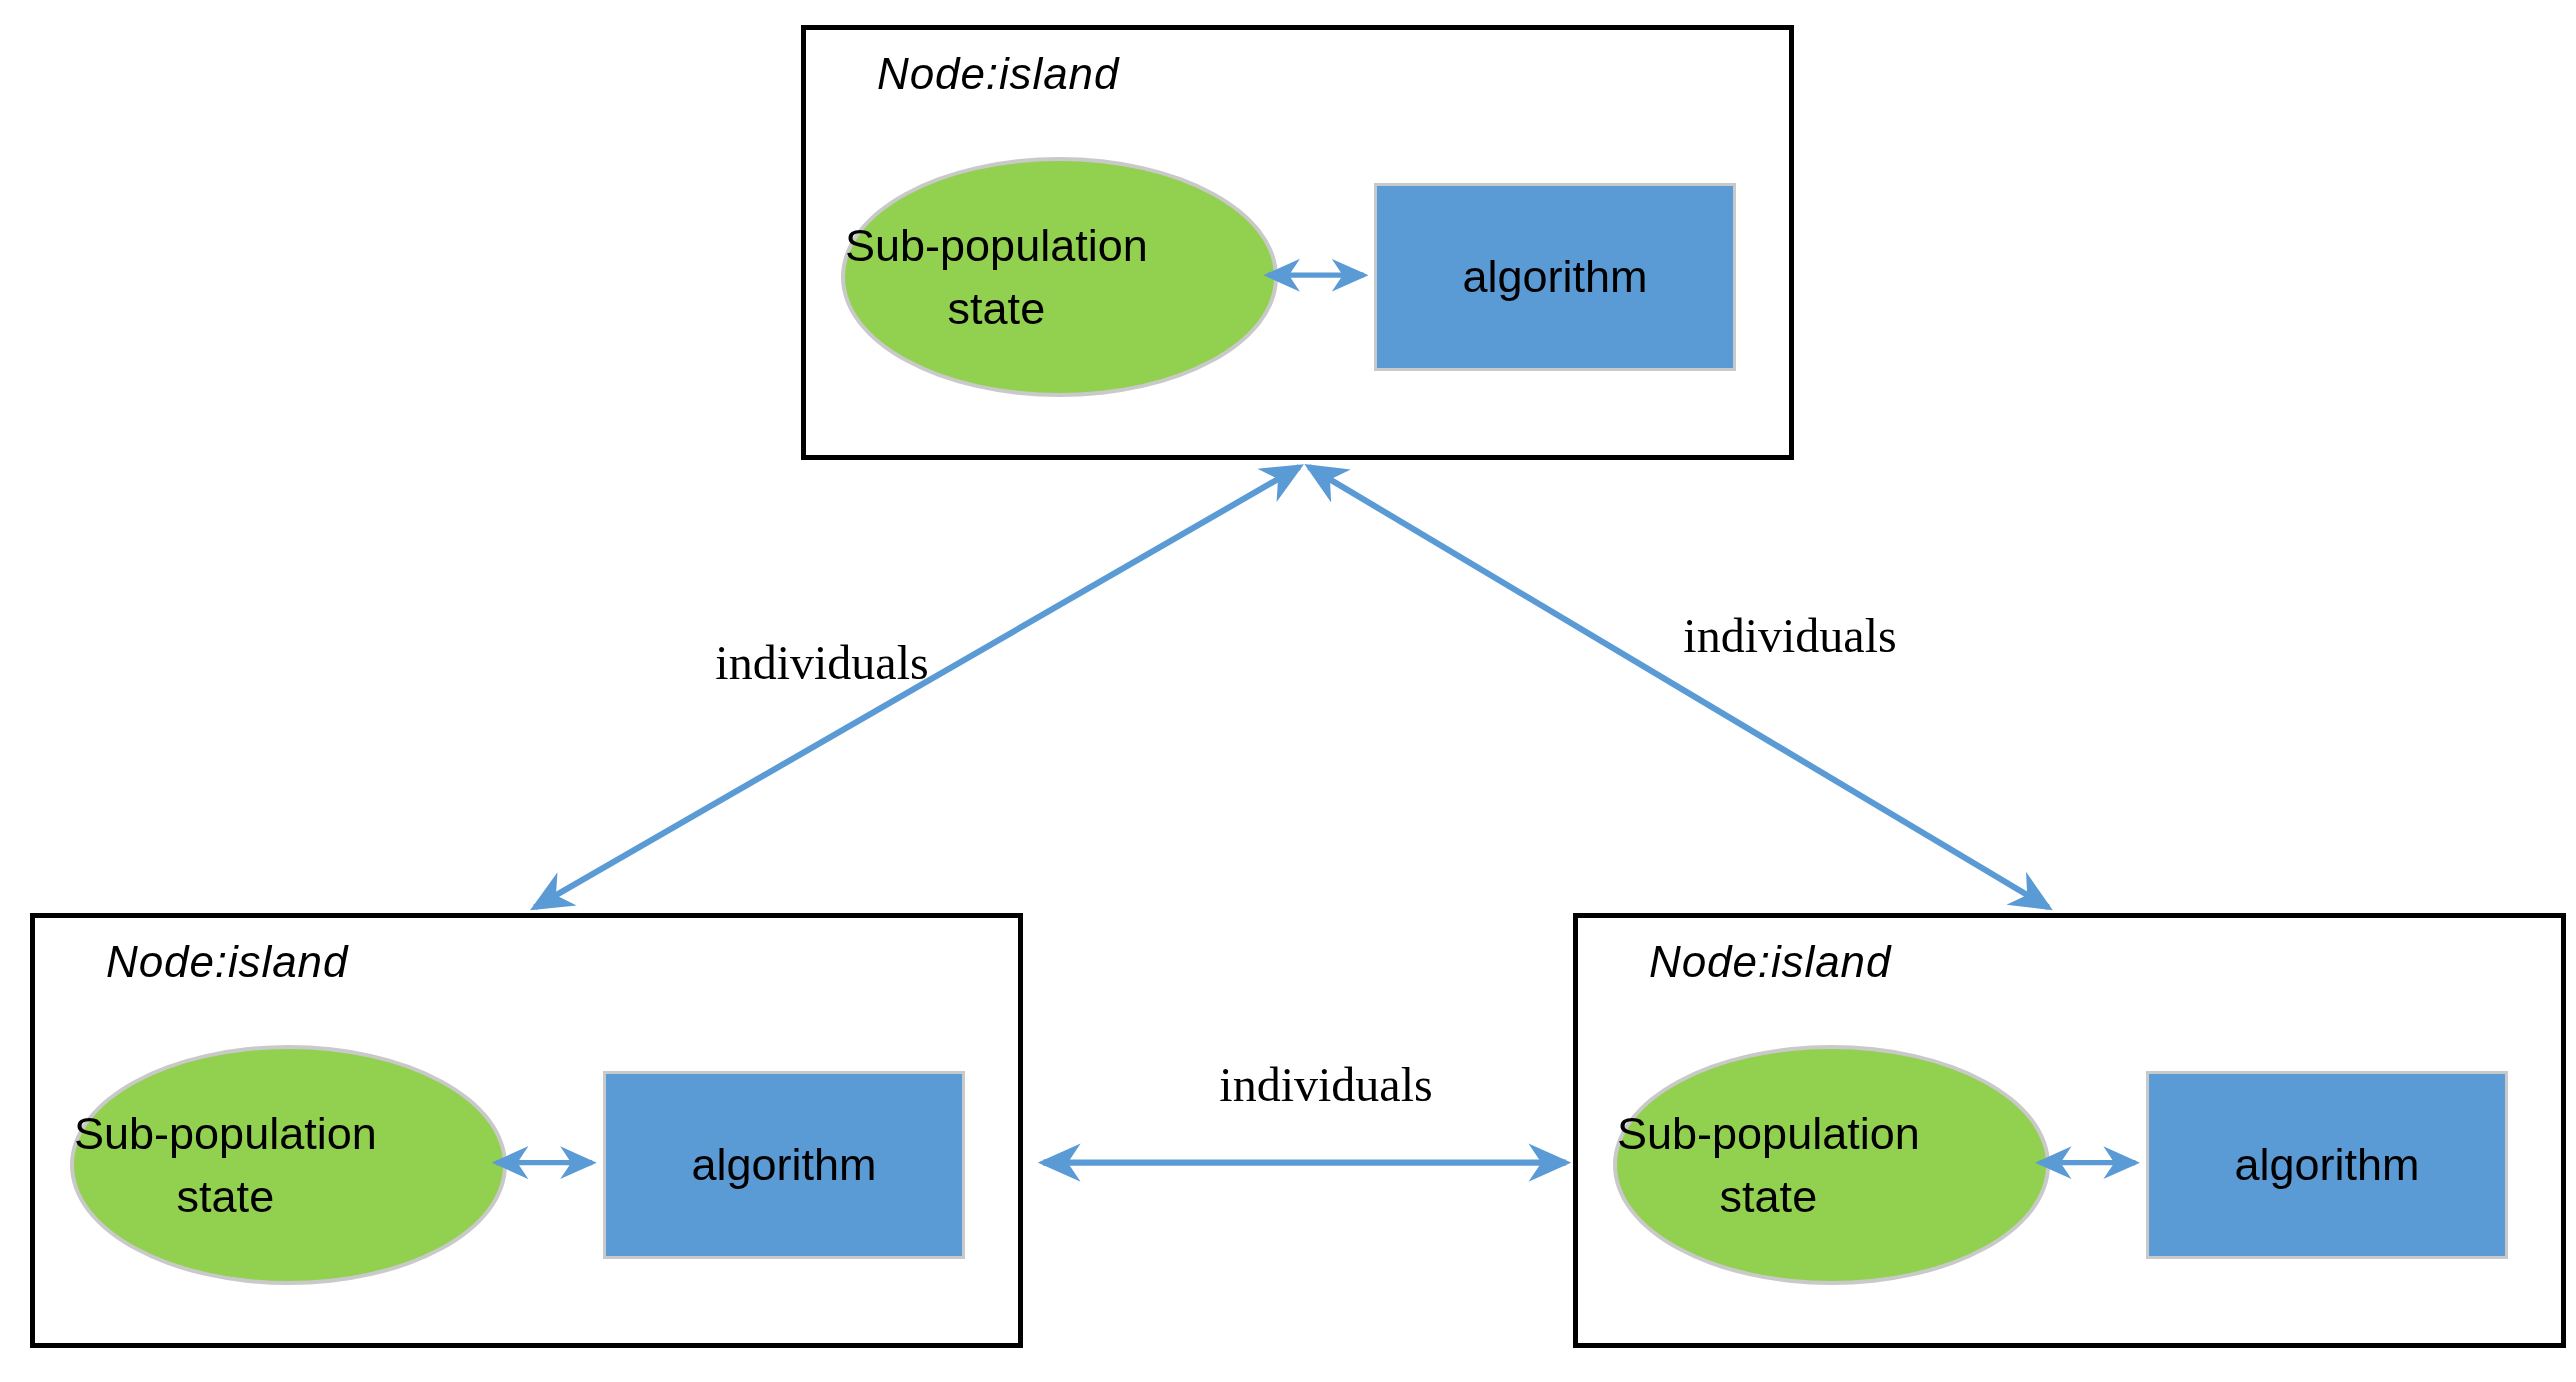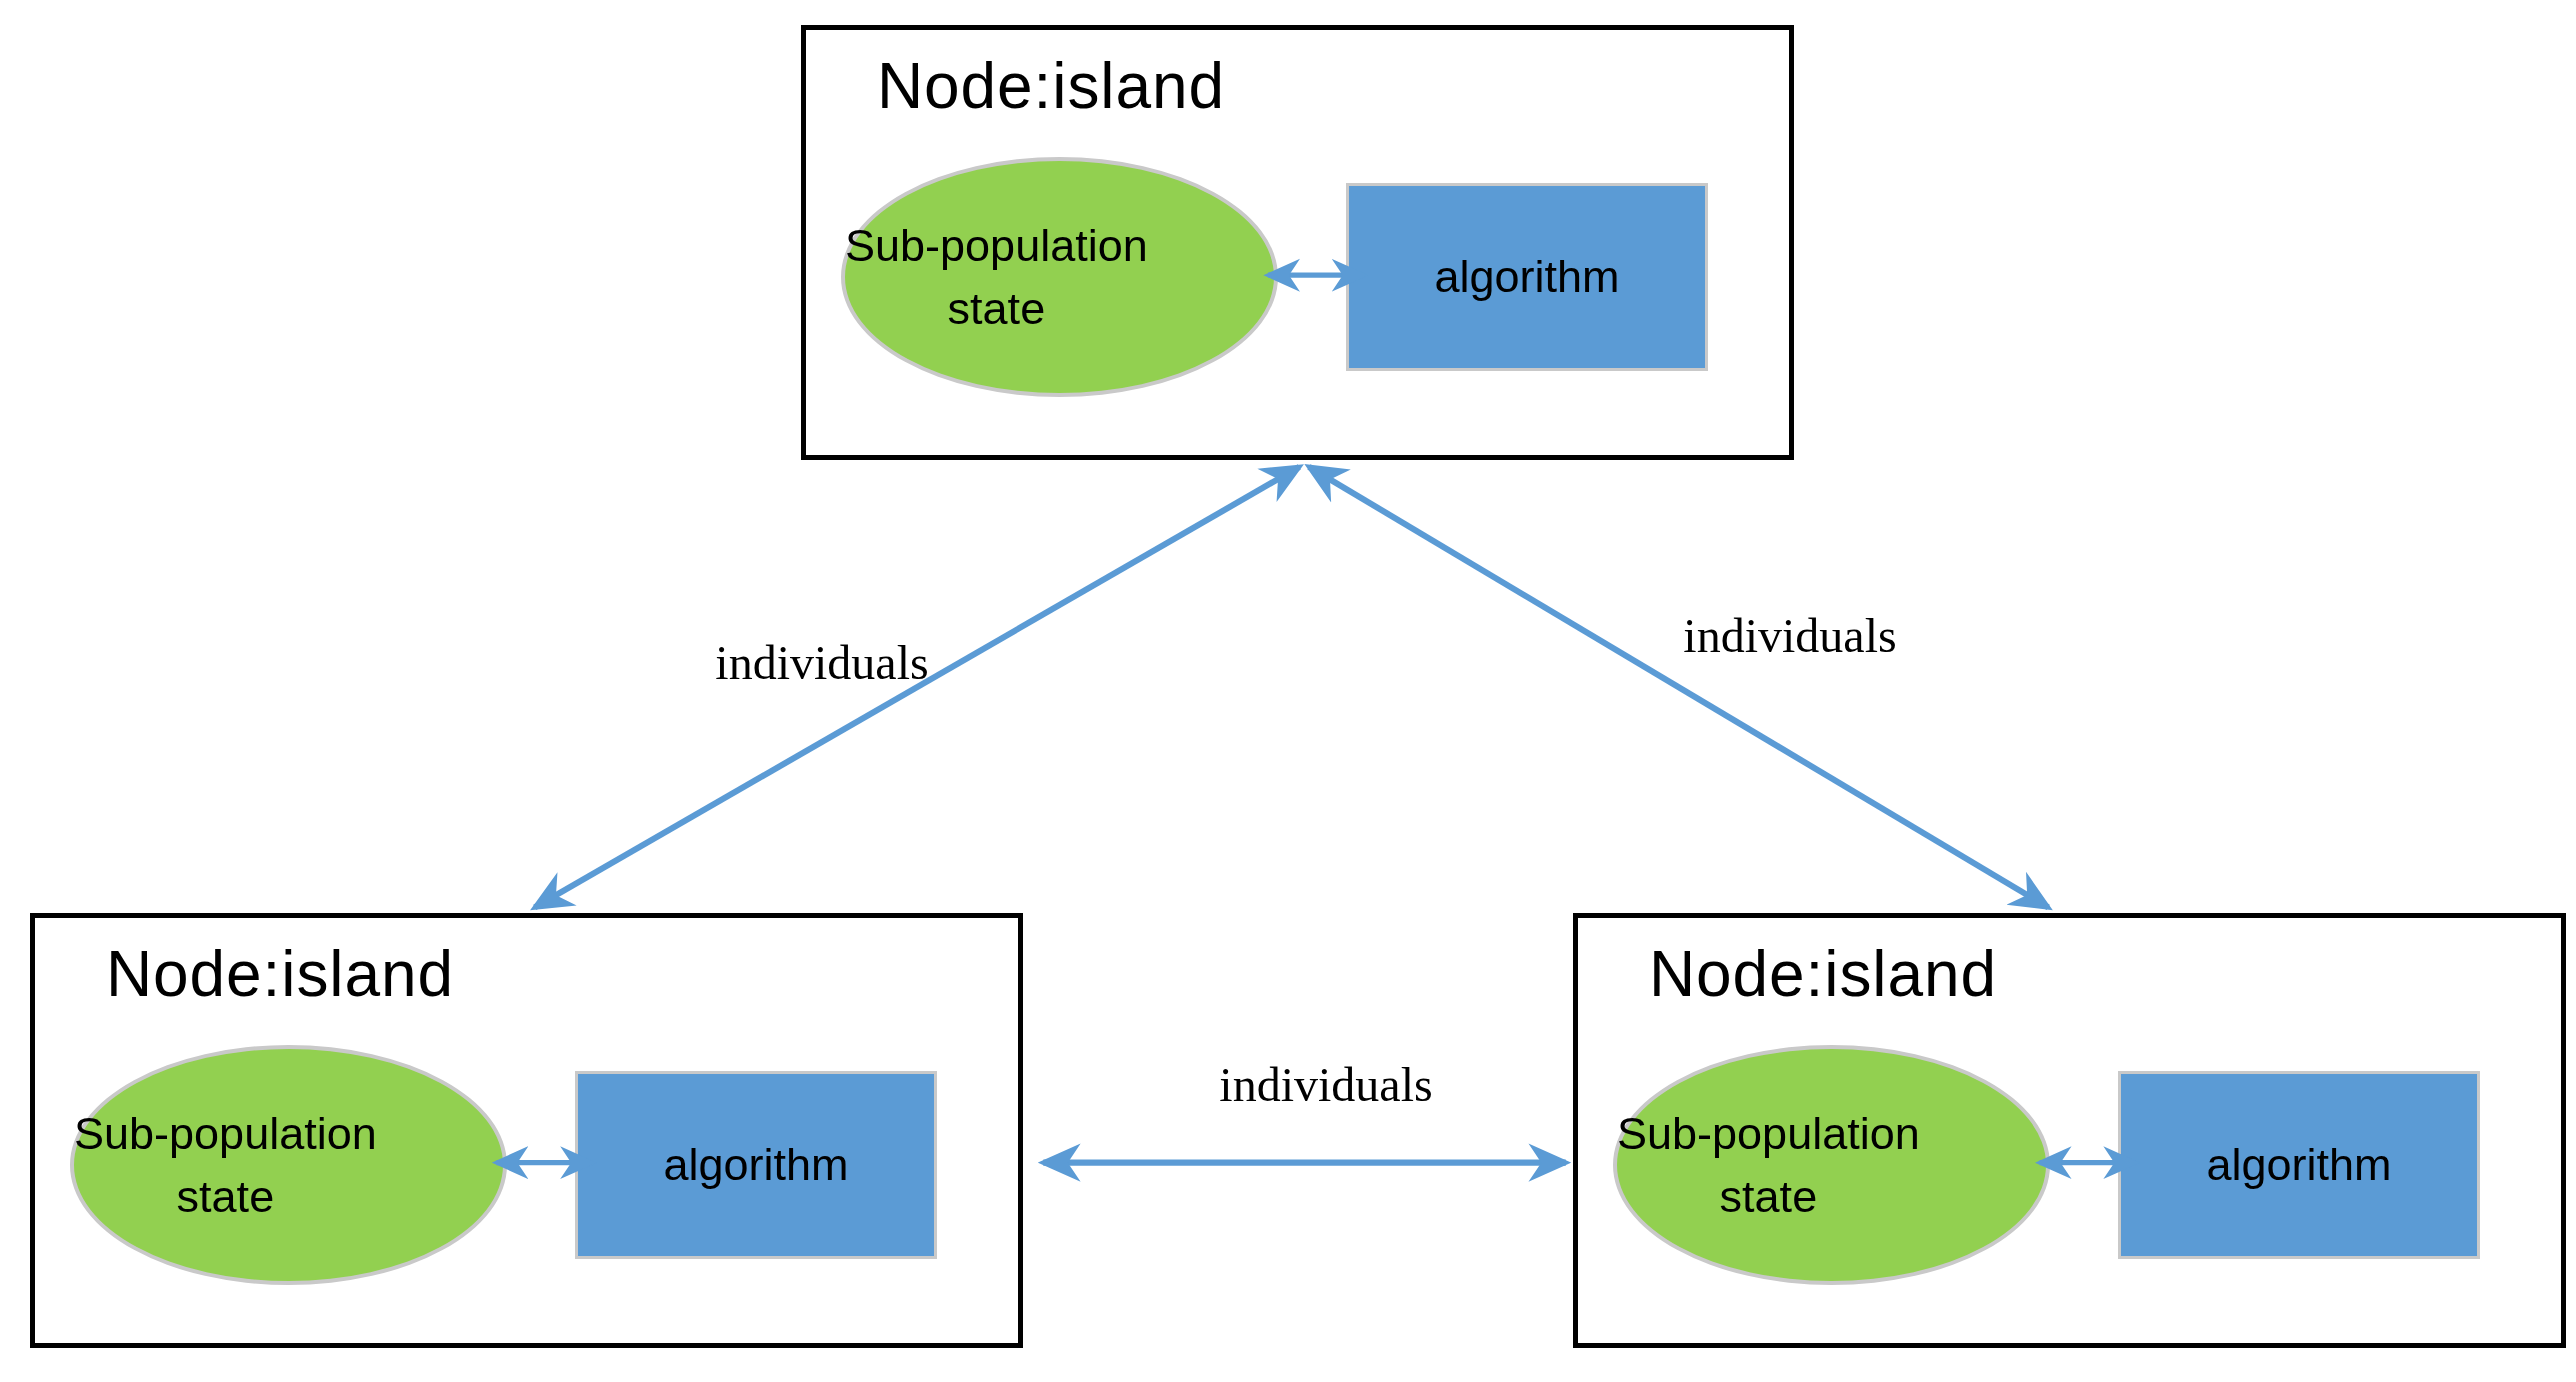--- a/index.html
+++ b/index.html
@@ -22,43 +22,44 @@
     background: var(--background, #ffffff);
     box-sizing: border-box;
   }
   #node-top   { left: 801px;  top: 25px; }
   #node-left  { left: 30px;   top: 913px; }
   #node-right { left: 1573px; top: 913px; }
 
   .node-title {
     position: absolute;
     left: 71px; top: 19px;
-    font-size: 64px;
+    font-size: 44px;
     letter-spacing: 0.9px;
     white-space: nowrap;
+    font-style: italic;
   }
   .state-ellipse {
     position: absolute;
     left: 35px; top: 127px;
     width: 437px; height: 240px;
     border-radius: 50%;
     background: var(--state-fill, #92d050);
     border: 4.4px solid var(--state-border, #c9c9c9);
     box-sizing: border-box;
     display: flex; align-items: center; justify-content: flex-start;
   }
   .state-text {
     font-size: 45px;
     line-height: 1.4;
     text-align: center;
     white-space: pre-line;
   }
   .algo-rect {
     position: absolute;
-    left: 540px; top: 153px;
+    left: 568px; top: 153px;
     width: 362px; height: 188px;
     background: var(--algorithm-fill, #5b9bd5);
     border: 3.5px solid var(--algorithm-border, #c9c9c9);
     box-sizing: border-box;
     display: flex; align-items: center; justify-content: center;
   }
   .algo-text { font-size: 45px; }
 
   .edges-layer {
     position: absolute; left: 0; top: 0;

